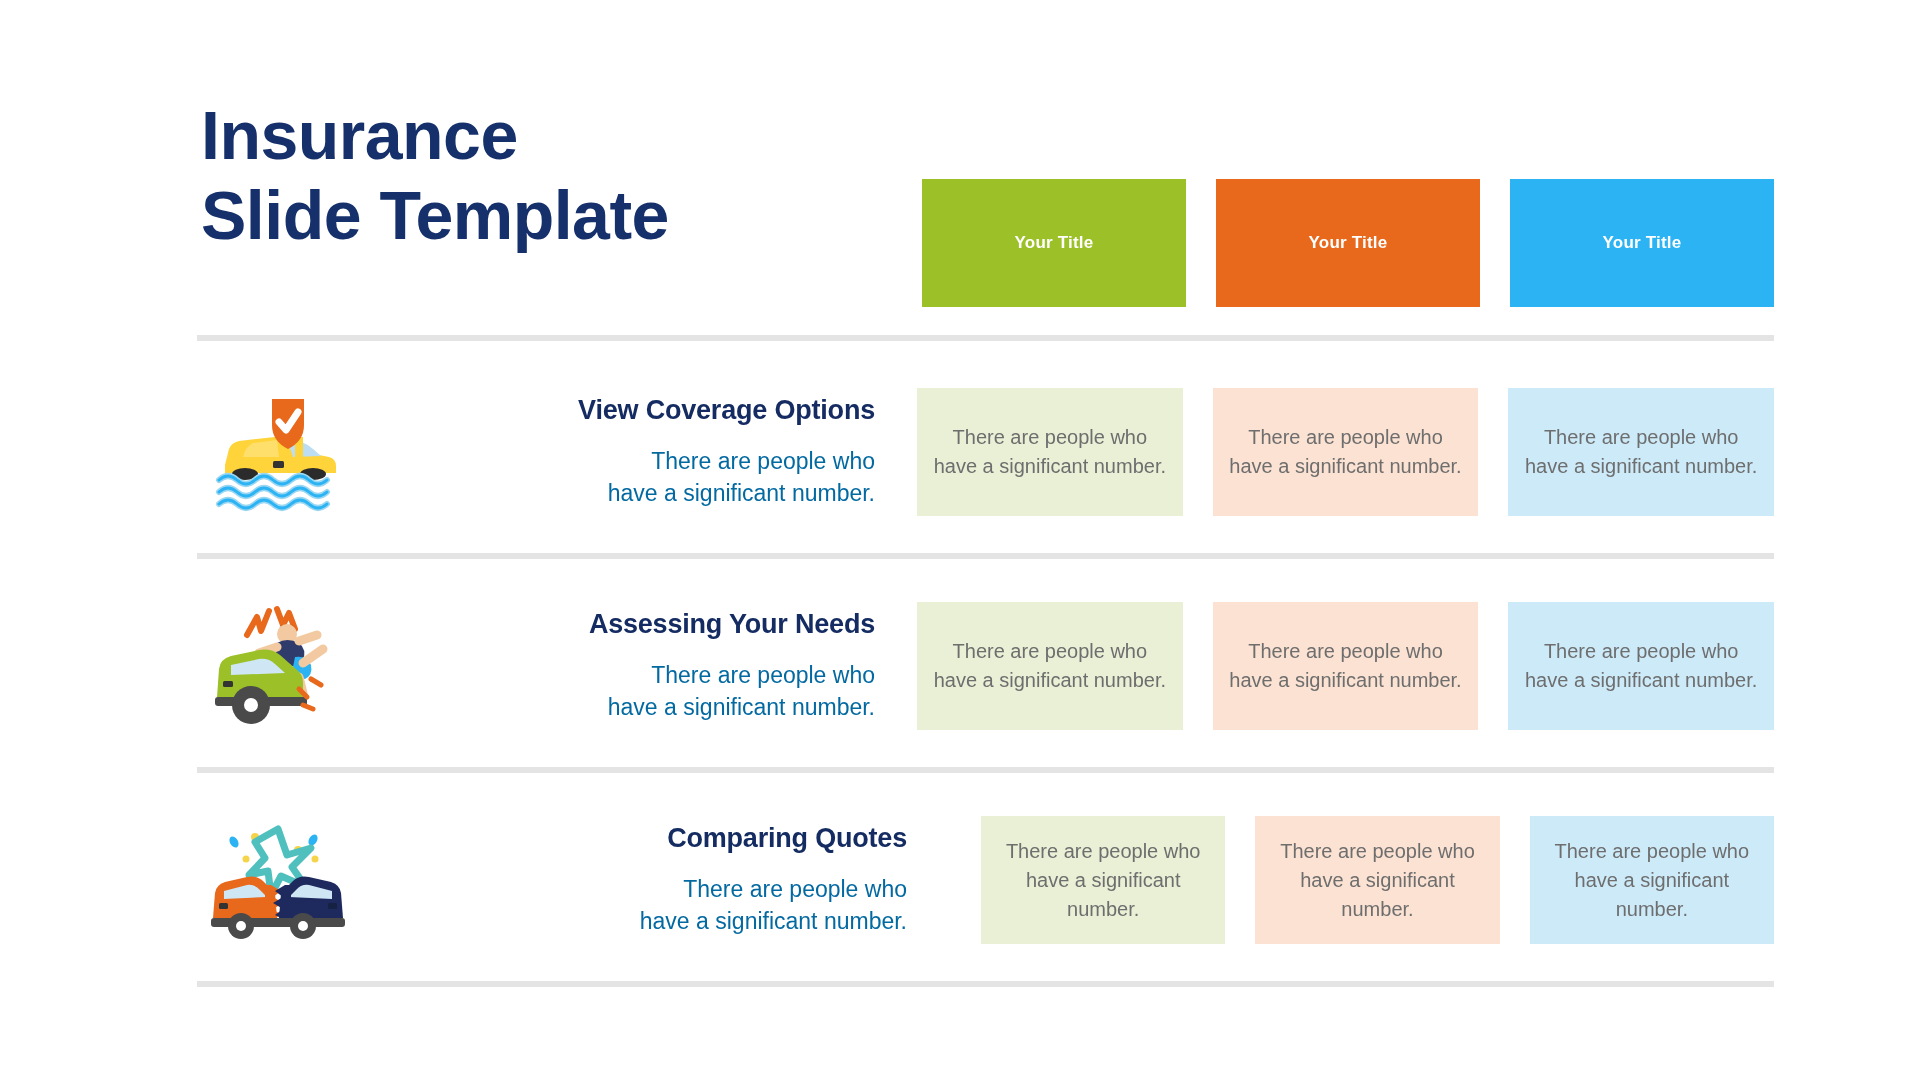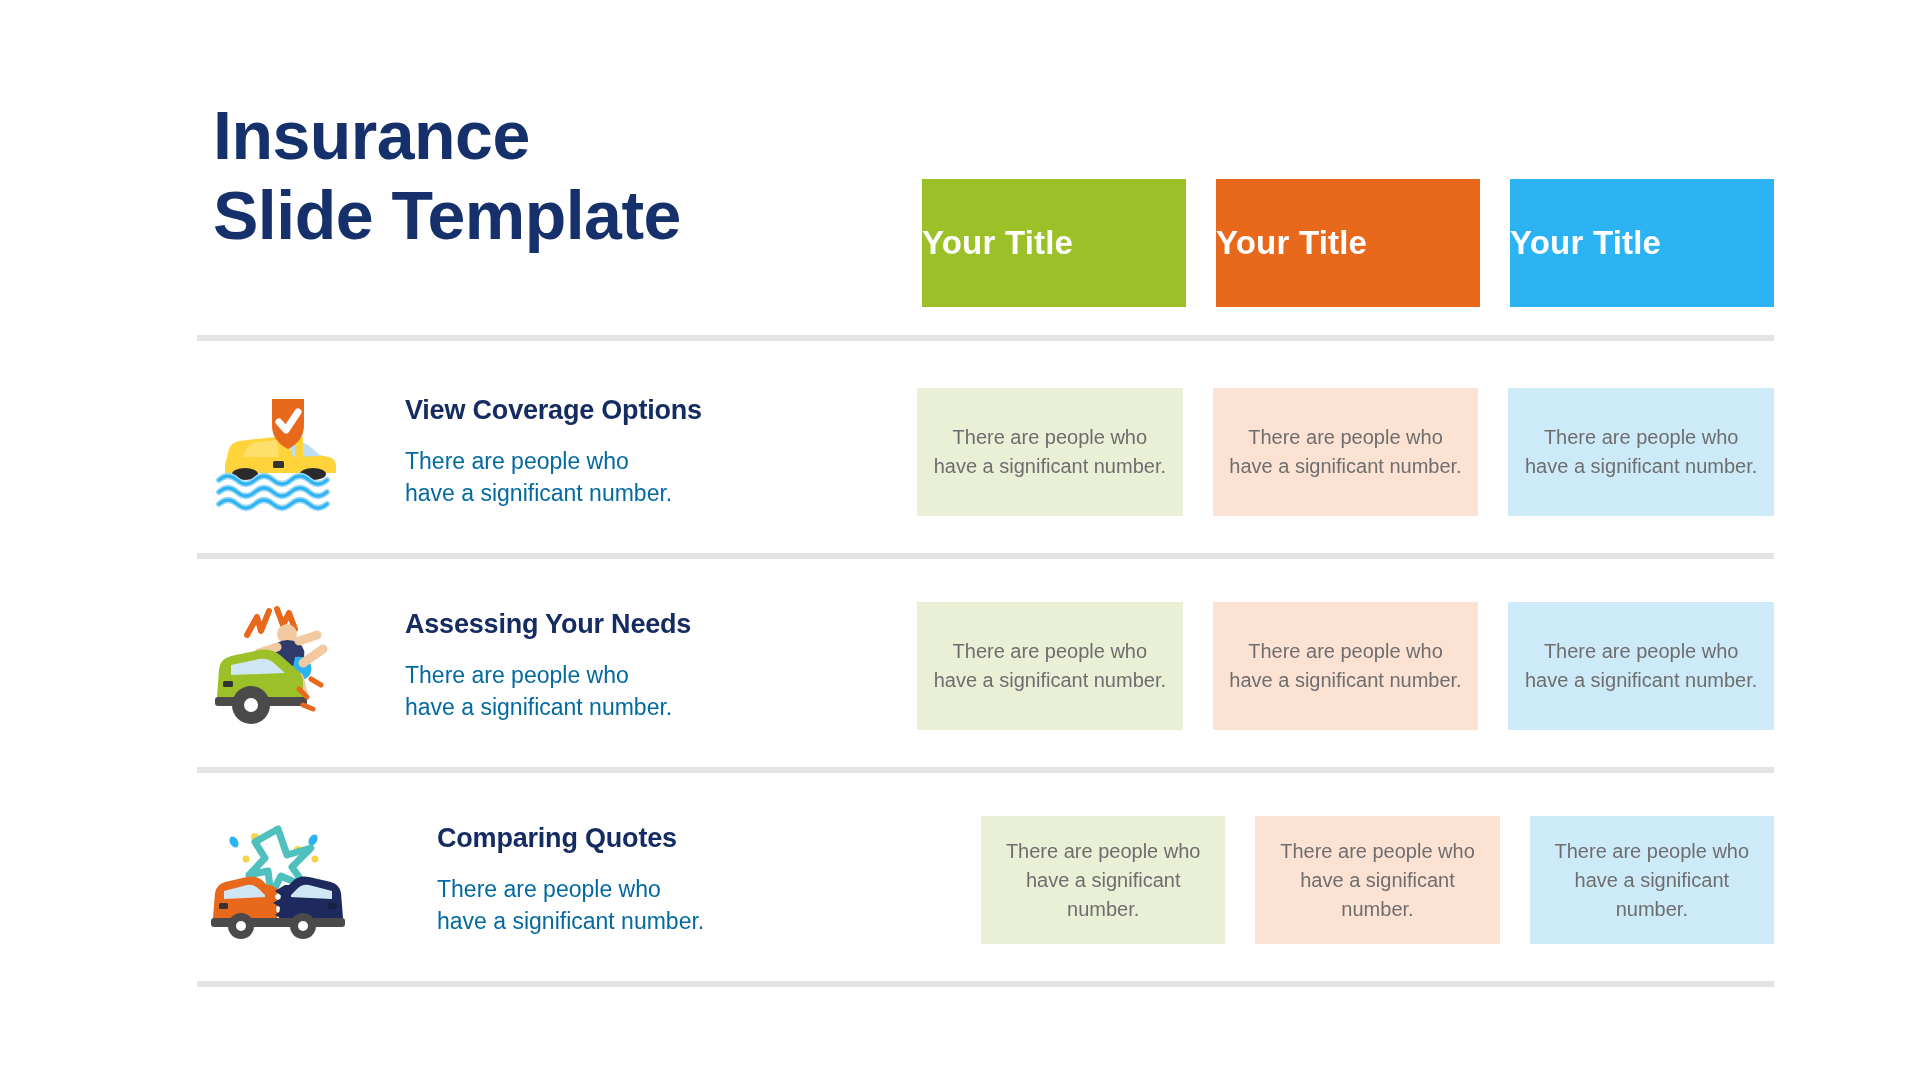--- a/index.html
+++ b/index.html
@@ -27,21 +27,21 @@
   .header {
     position: absolute;
     left: 197px;
     top: 95px;
     width: 1577px;
     height: 215px;
   }
 
   .slide-title {
     position: absolute;
-    left: 16px;
+    left: 4px;
     top: 0;
     width: 720px;
     font-size: 68px;
     line-height: 1.18;
     font-weight: bold;
     color: #15306B;
     letter-spacing: -0.5px;
     white-space: pre-line;
   }
 
@@ -51,22 +51,23 @@
     top: 84px;
     width: 852px;
     height: 128px;
     display: flex;
     gap: 30px;
   }
   .header-card {
     flex: 1 1 0;
     display: flex;
     align-items: center;
+    justify-content: center;
     color: #ffffff;
-    font-size: 33px;
+    font-size: 17px;
     font-weight: bold;
     letter-spacing: 0.2px;
   }
   .hc-green  { background: #9CC128; }
   .hc-orange { background: #E8681C; }
   .hc-blue   { background: #2BB3F3; }
 
   
   .divider {
     position: absolute;
@@ -102,20 +103,21 @@
     align-items: center;
     justify-content: center;
   }
   .row-icon svg { display: block; }
 
   .row-text {
     flex: 0 0 470px;
     width: 470px;
     margin-left: 52px;
     padding-right: 10px;
+    text-align: right;
   }
   .row-heading {
     font-size: 27px;
     font-weight: bold;
     color: #152C62;
     line-height: 1.2;
     margin-bottom: 18px;
     letter-spacing: -0.2px;
   }
   .row-desc {

